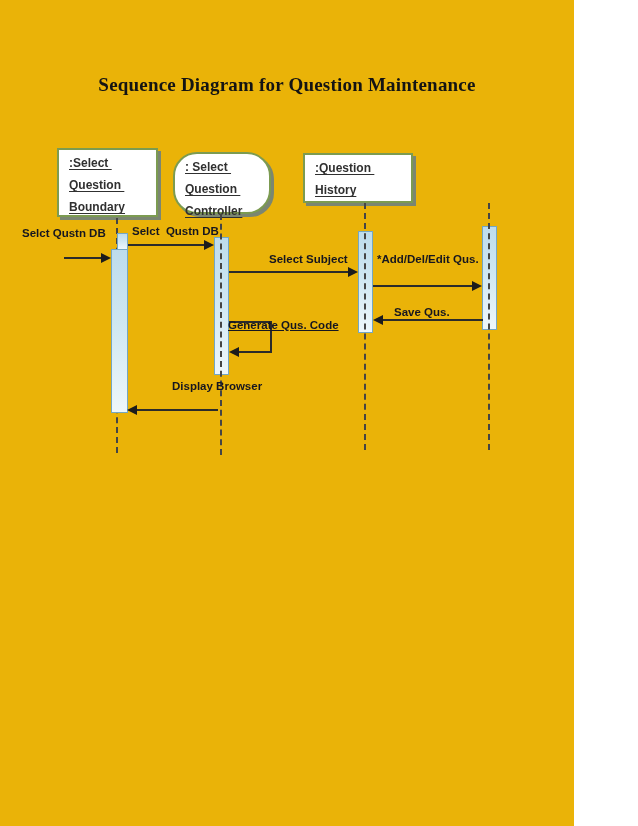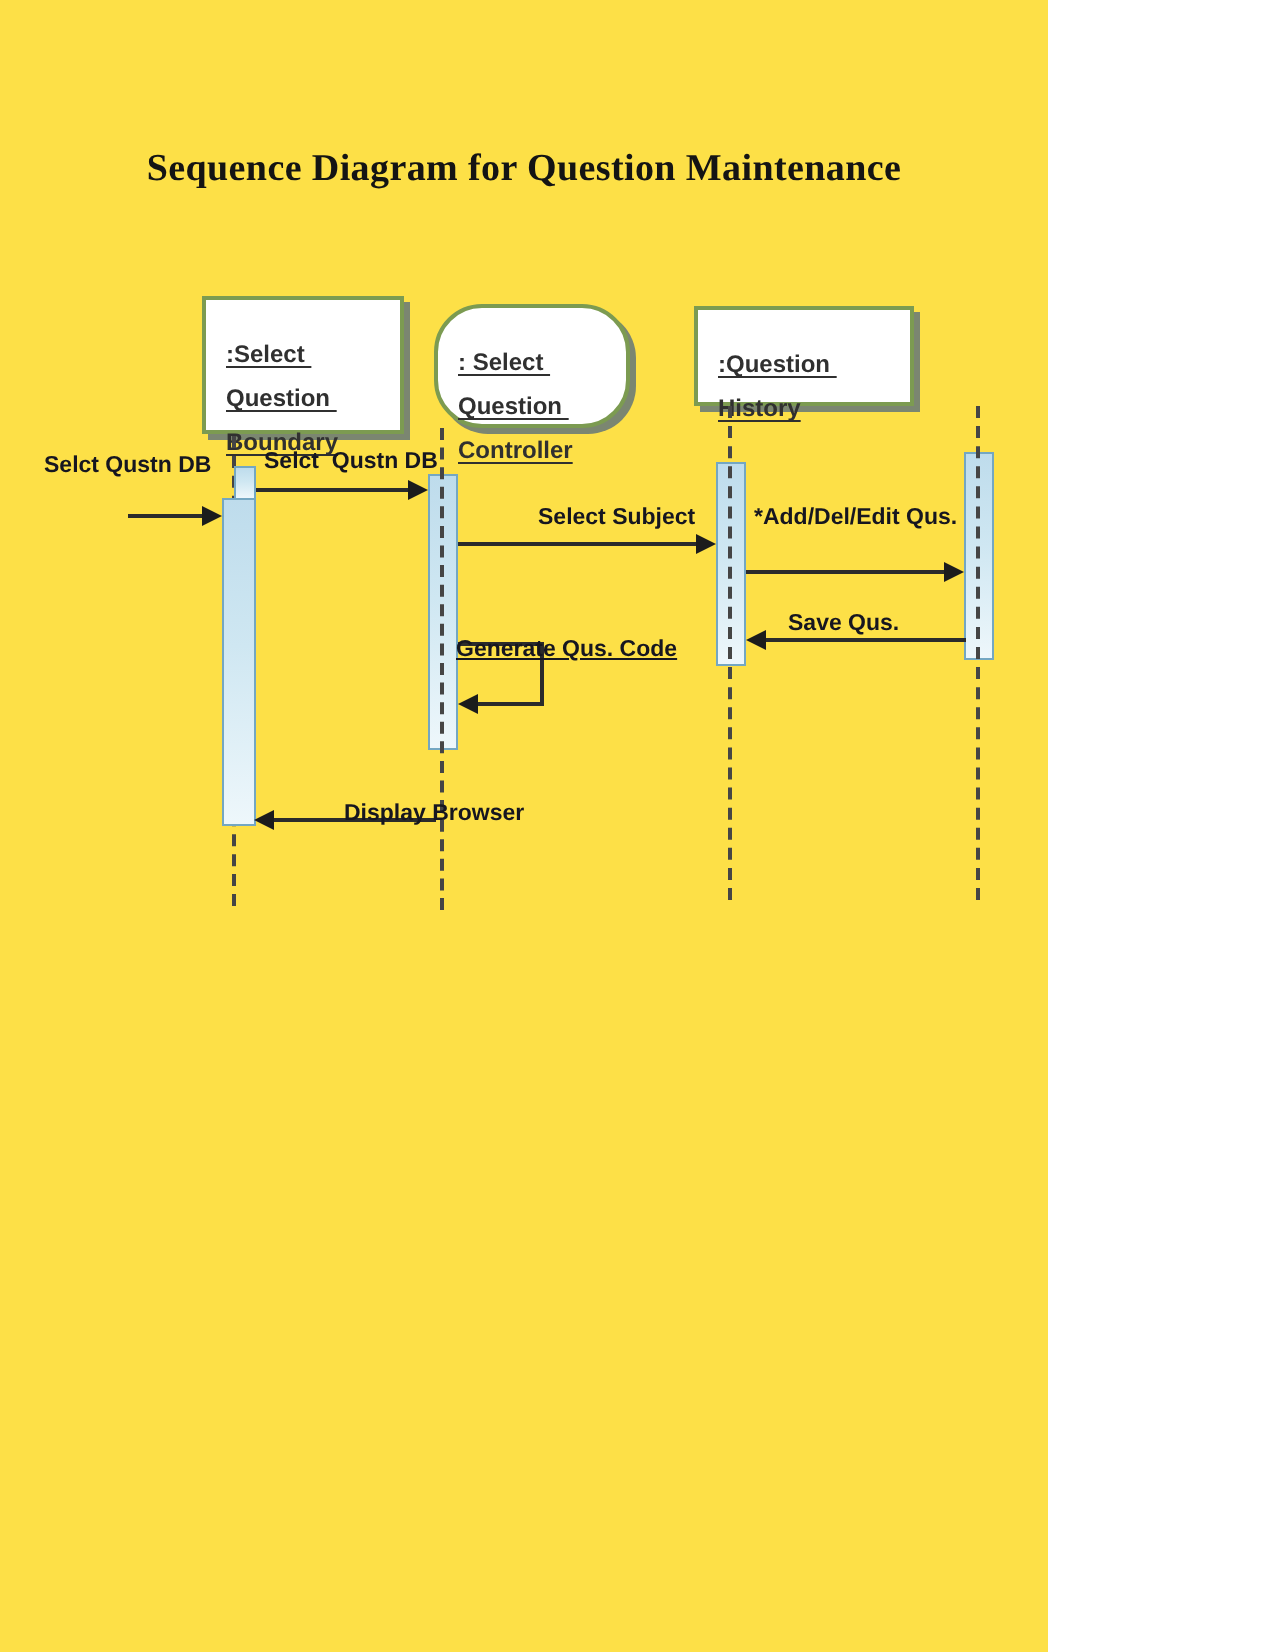--- a/index.html
+++ b/index.html
@@ -1,30 +1,30 @@
 <!DOCTYPE html>
 <html><head>
 <meta charset="utf-8">
 <style>
   html,body { margin:0; padding:0; background:#ffffff; }
   .page {
-    position:relative; width:524px; height:826px; background:#fde047;
+    position:relative; width:574px; height:826px; background:#eab308;
     font-family:"Liberation Sans", sans-serif; overflow:hidden;
   }
   .title {
     position:absolute; top:74px; left:0; width:100%; text-align:center;
     font-family:"Liberation Serif","DejaVu Serif",serif; font-weight:bold;
     font-size:19px; color:#141414; letter-spacing:0.2px;
   }
   
   .obj {
     position:absolute; box-sizing:border-box; background:#ffffff;
     border:2px solid #7c9b51; box-shadow:3px 3px 0 #7b8671;
-    padding:16px 4px 1px 10px; font-weight:bold; font-size:12px;
-    line-height:22px; color:#303030;margin-left:44px;
+    padding:2px 4px 1px 10px; font-weight:bold; font-size:12px;
+    line-height:22px; color:#303030;
   }
   .obj .ln { display:block; text-decoration:underline; text-underline-offset:2px; white-space:pre; }
   
   .life { position:absolute; width:0; border-left:2px dashed #454545; z-index:2; }
   
   .bar {
     position:absolute; box-sizing:border-box;
     background:linear-gradient(to bottom,#bedcec 0%,#cfe7f2 45%,#eef7fb 100%);
     border:1px solid #74a7c2; z-index:1;
   }
@@ -91,17 +91,17 @@
   <div class="mlabel" style="left:394px; top:306px;">Save Qus.</div>
   <div class="mline" style="left:383px; top:319px; width:100px;"></div>
   <div class="head-l" style="left:373px; top:315px;"></div>
 
   <div class="mline" style="left:229px; top:321px; width:43px;"></div>
   <div class="vline" style="left:270px; top:321px; height:31px;"></div>
   <div class="mline" style="left:238px; top:351px; width:34px;"></div>
   <div class="head-l" style="left:229px; top:347px;"></div>
   <div class="mlabel" style="left:228px; top:319px;text-decoration:underline;">Generate Qus. Code</div>
 
-  <div class="mlabel" style="left:134px; top:401px;padding-left:38px;">Display Browser</div>
+  <div class="mlabel" style="left:134px; top:380px;padding-left:38px;">Display Browser</div>
   <div class="mline" style="left:136px; top:409px; width:82px;"></div>
   <div class="head-l" style="left:127px; top:405px;"></div>
 
 </div>
 
 </body></html>

